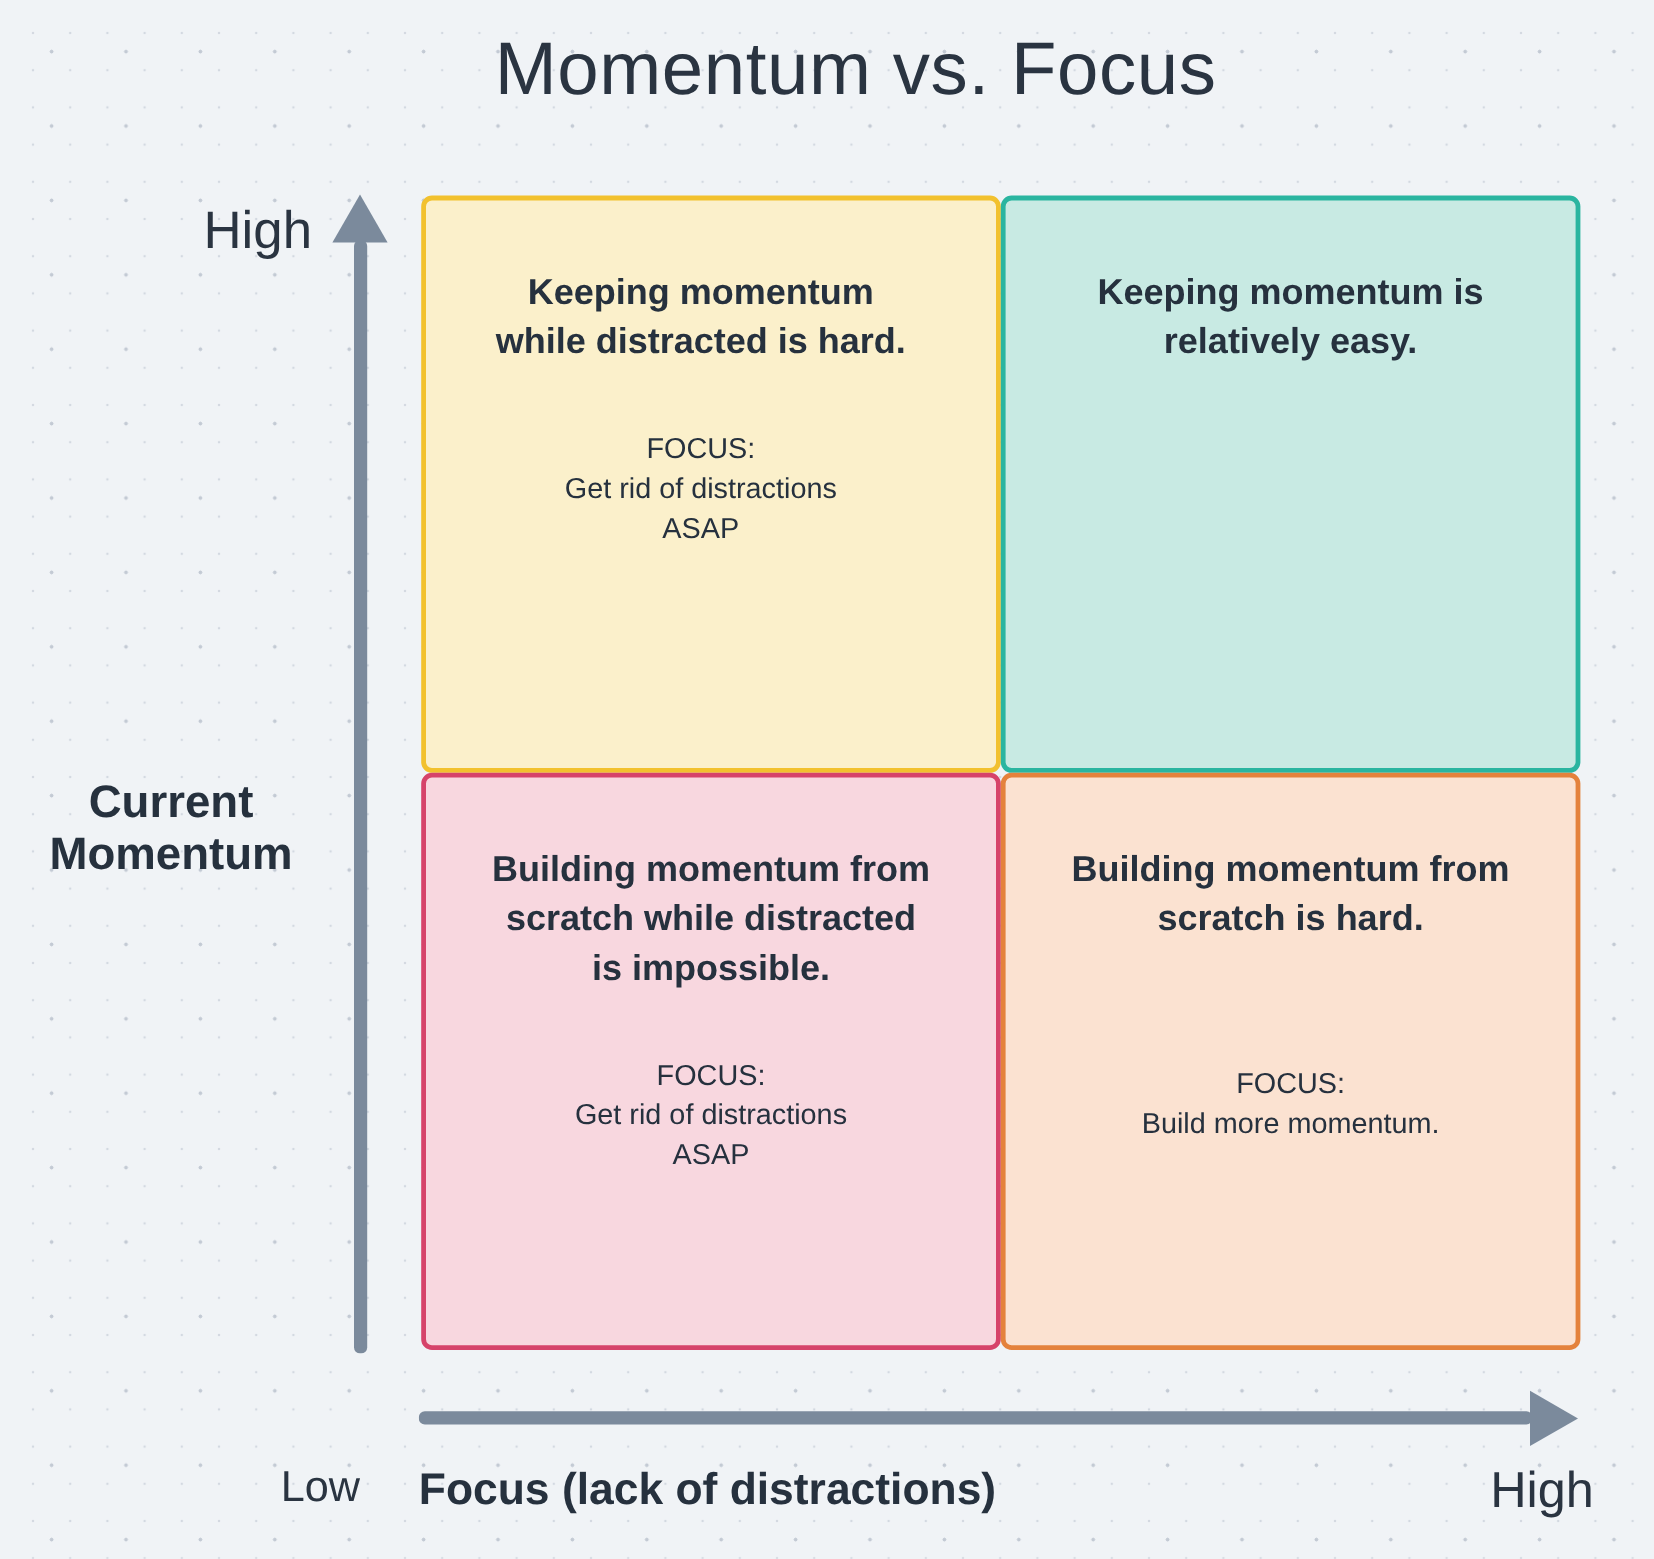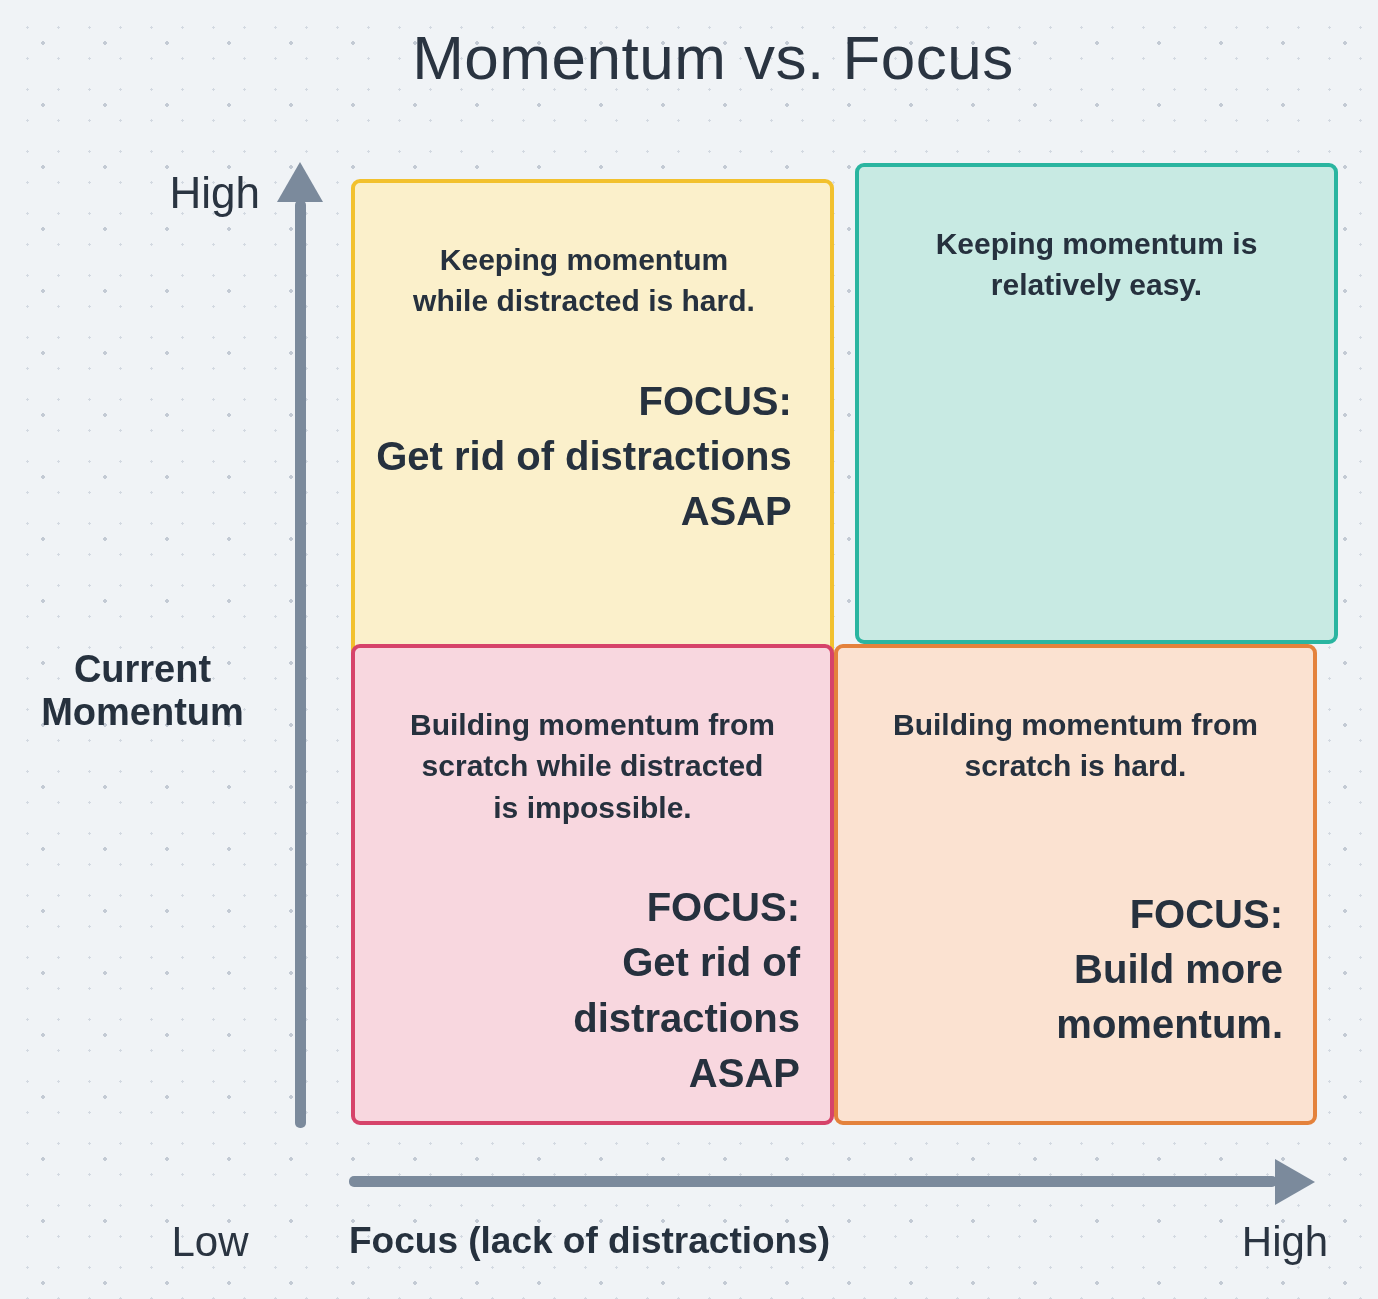--- a/index.html
+++ b/index.html
@@ -73,22 +73,22 @@
     line-height: 1.12;
     color: #26313E;
   }
 
   
   .x-low-label {
     position: absolute;
     left: 120px;
     top: 1218px;
     width: 180px;
-    text-align: center;
-    font-size: 42px;
+    text-align: right;
+    font-size: 36px;
     font-weight: 300;
     color: #2A3441;
   }
   .x-axis-title {
     position: absolute;
     left: 349px;
     top: 1220px;
     width: 845px;
     text-align: left;
     font-size: 37px;
@@ -122,22 +122,22 @@
     box-sizing: border-box;
     border-width: 4px;
     border-style: solid;
     border-radius: 9px;
     display: flex;
     flex-direction: column;
     align-items: center;
     justify-content: flex-start;
     padding: 56px 30px 0 30px;
   }
-  .quad-tl { left: 0;     top: 16px; padding-left: 13px;    }
-  .quad-tr { left: 504px; top: 0;    }
+  .quad-tl { left: 0;     top: 0; padding-left: 13px;    }
+  .quad-tr { left: 483px; top: 0;    }
   .quad-bl { left: 0;     top: 481px;}
   .quad-br { left: 483px; top: 481px;}
 
   .quad-tl { background: #FBF0CB; border-color: #F2C12E; }
   .quad-tr { background: #C8EAE3; border-color: #2AB5A0; }
   .quad-bl { background: #F8D7DF; border-color: #D6436A; }
   .quad-br { background: #FBE2D1; border-color: #E4823C; }
 
   .quad-tr { z-index: 3; }
   .quad-bl { z-index: 2; }
@@ -147,24 +147,24 @@
   .q-headline {
     font-size: 30px;
     font-weight: 700;
     line-height: 1.38;
     text-align: center;
     color: #26313E;
     white-space: pre-line;
     margin: 0;
   }
   .q-action {
-    font-size: 40px;
-    font-weight: 700;
+    font-size: 24px;
+    font-weight: 400;
     line-height: 1.38;
-    text-align: right;
+    text-align: center;
     color: #26313E;
     white-space: pre-line;
     margin: 0;
   }
   .q-gap-tl { height: 52px; }
   .q-gap-tr { height: 52px; }
   .q-gap-bl { height: 52px; }
   .q-gap-br { height: 100px; }
 </style>
 </head>

